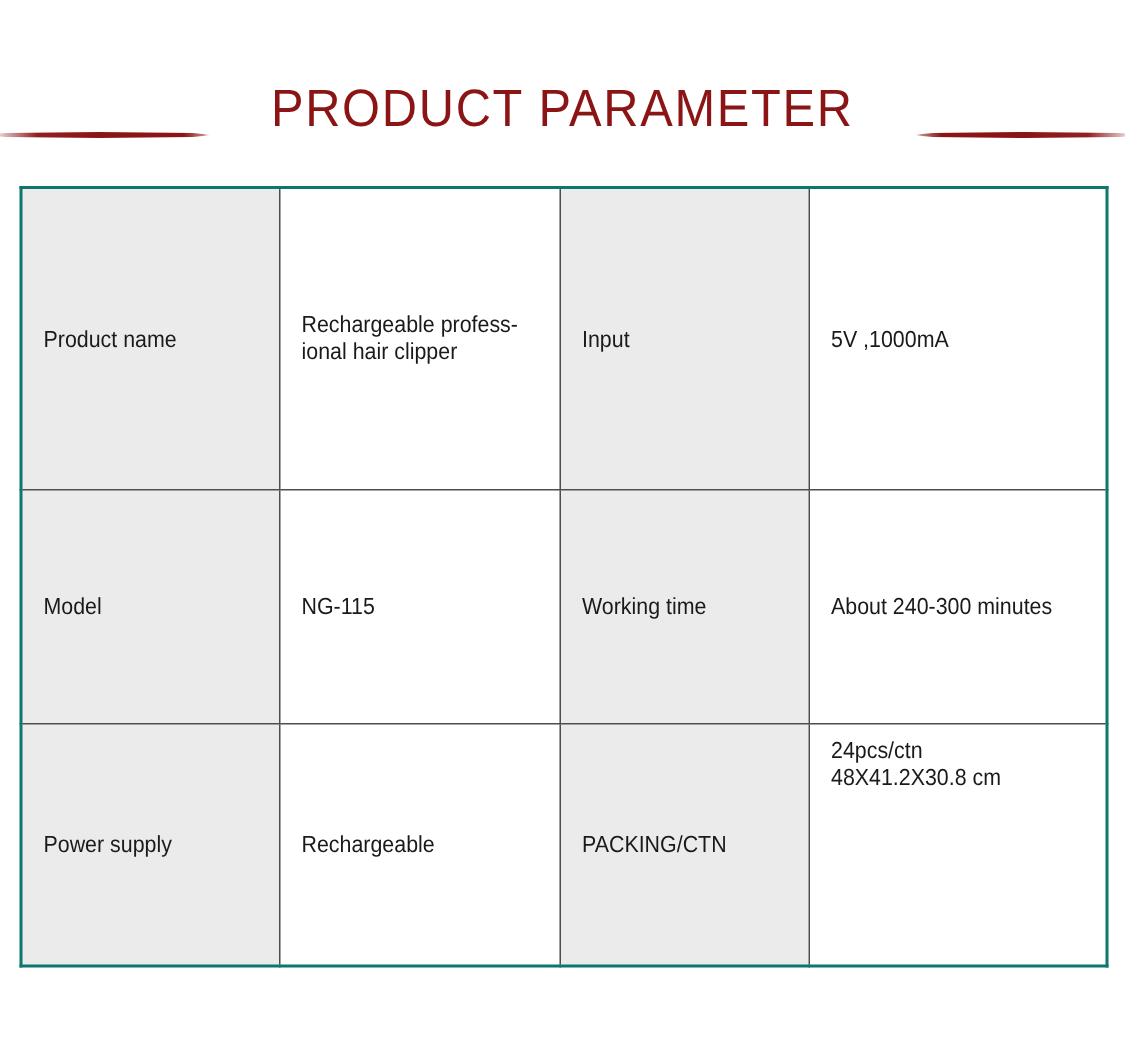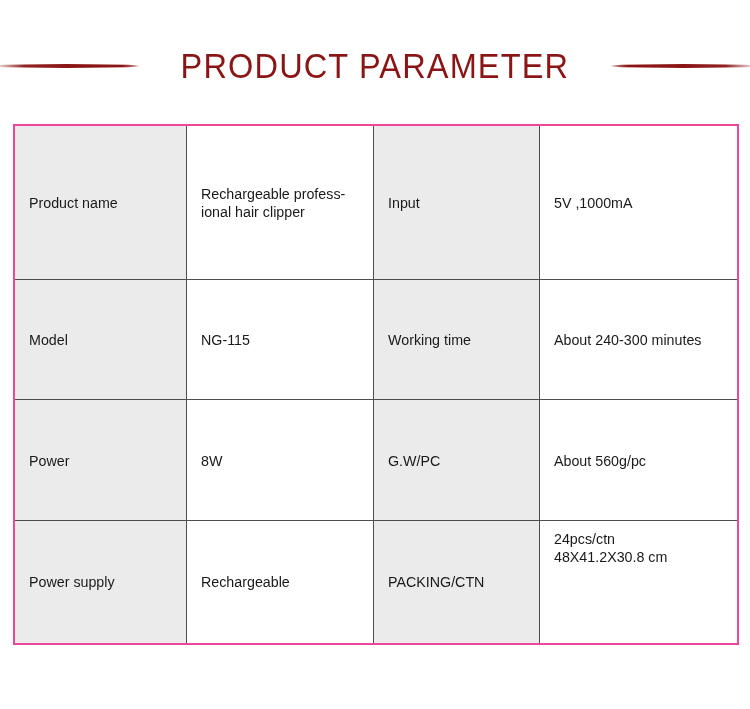--- a/index.html
+++ b/index.html
@@ -16,21 +16,21 @@
   }
 
   
   .title-block {
     position: absolute;
     left: 0;
     top: 40px;
     width: 750px;
     height: 52px;
     display: flex;
-    align-items: center;
+    align-items: flex-end;
     justify-content: center;
     gap: 0;
   }
   .rule {
     height: 4px;
     width: 148px;
     flex: none;
   }
   .rule-left {
     background: linear-gradient(to right,
@@ -72,21 +72,21 @@
 
   
   .spec-table {
     position: absolute;
     left: 13px;
     top: 124px;
     width: 724px;
     height: 521px;
     border-collapse: collapse;
     table-layout: fixed;
-    border: 2px solid #ec4899;
+    border: 2px solid #0f766e;
   }
   .spec-table td {
     border: 1.5px solid #4d4d4d;
     padding: 0 14px;
     font-size: 15.5px;
     line-height: 19px;
     color: #1a1a1a;
     vertical-align: middle;
     font-family: "Liberation Sans", "DejaVu Sans", sans-serif;
   }
@@ -161,34 +161,20 @@
       </td>
       <td class="label">
         <div class="cell-inner">Working time</div>
       </td>
       <td class="value">
         <div class="cell-inner">About 240-300 minutes</div>
       </td>
     </tr>
 
 
-    <tr style="height:62px">
-      <td class="label">
-        <div class="cell-inner">Power</div>
-      </td>
-      <td class="value">
-        <div class="cell-inner">8W</div>
-      </td>
-      <td class="label">
-        <div class="cell-inner">G.W/PC</div>
-      </td>
-      <td class="value">
-        <div class="cell-inner">About 560g/pc</div>
-      </td>
-    </tr>
 
     <tr style="height:64px">
       <td class="label">
         <div class="cell-inner">Power supply</div>
       </td>
       <td class="value">
         <div class="cell-inner">Rechargeable</div>
       </td>
       <td class="label">
         <div class="cell-inner">PACKING/CTN</div>

